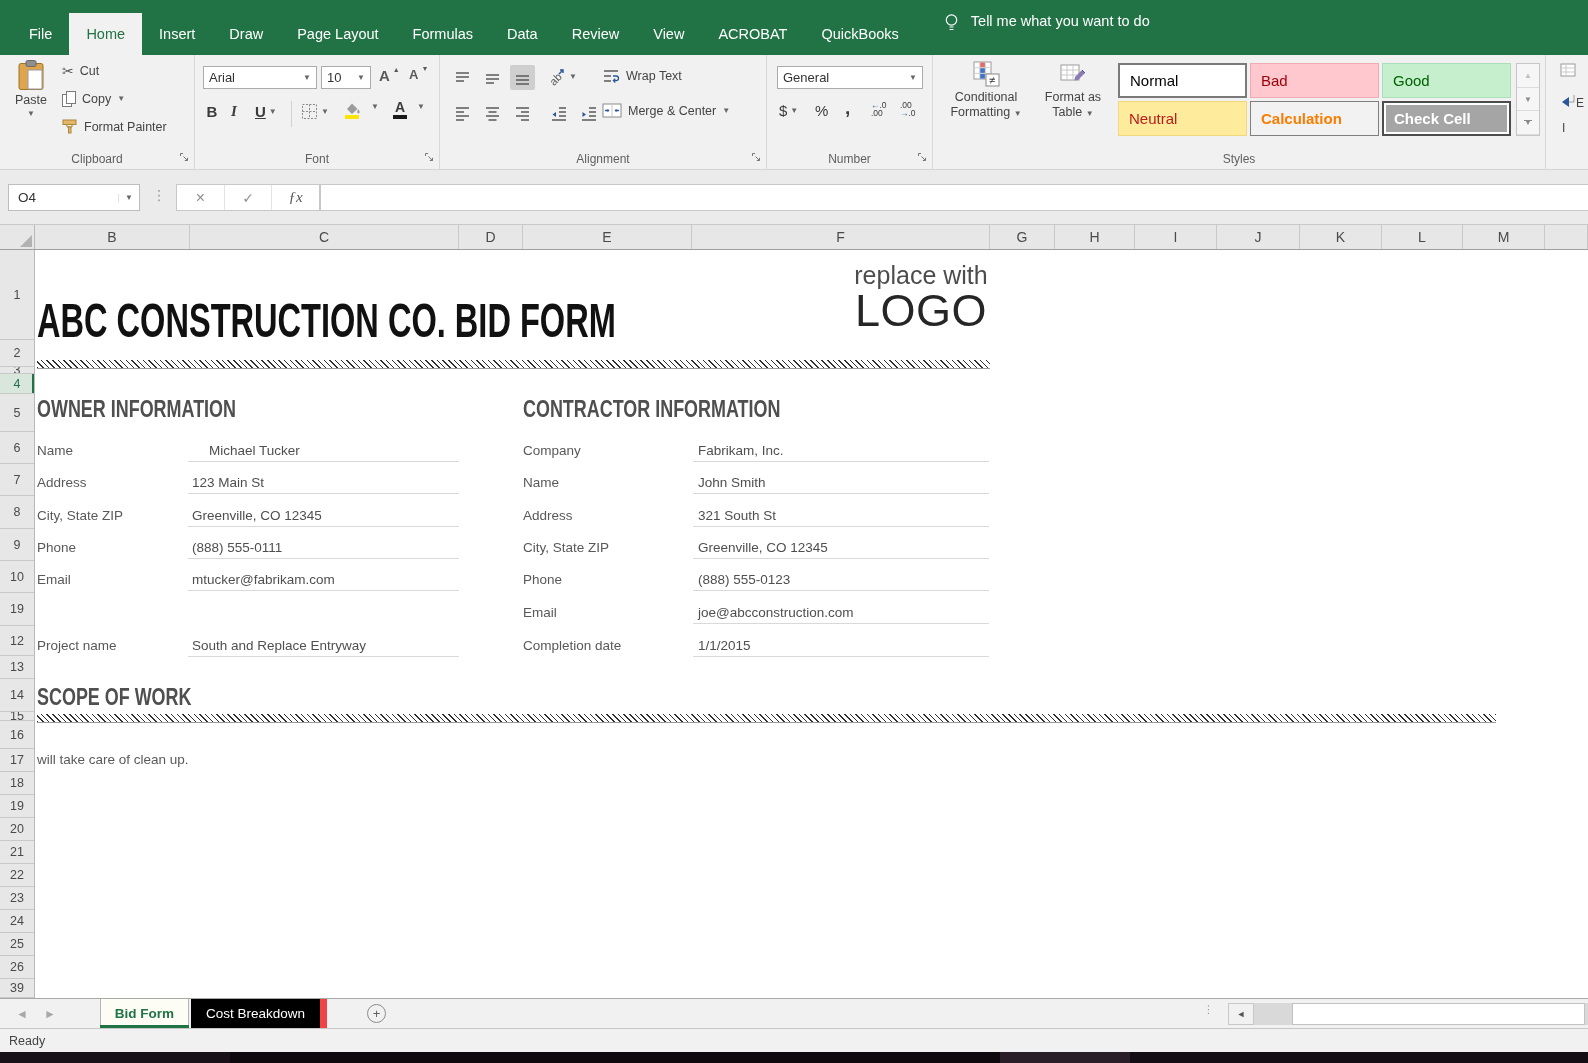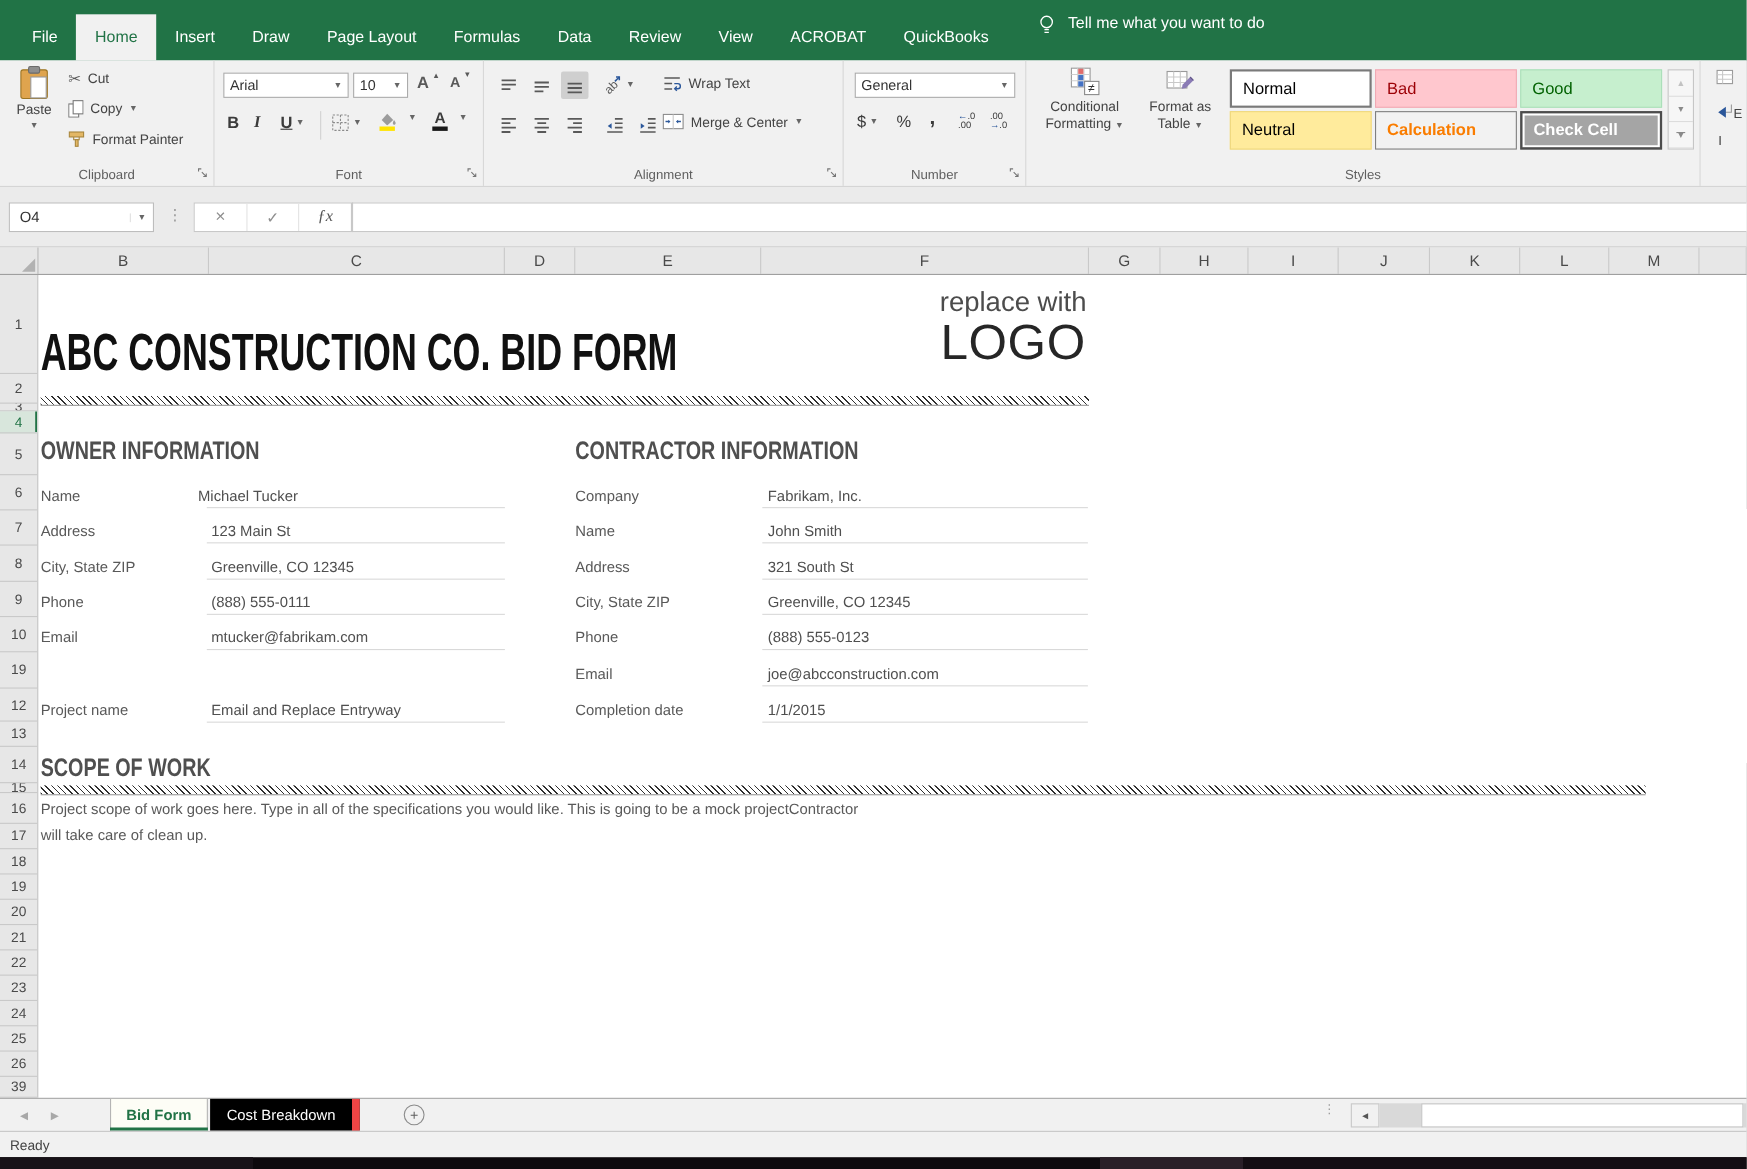--- a/index.html
+++ b/index.html
@@ -393,21 +393,21 @@
               <path d="M22 9l3 3" stroke="#5d5186"></path>
             </svg>
         </span>
         <span><span>Format as</span><br>
         <span>Table</span> <span class="dd">▼</span></span>
       </div>
       <div id="gallery">
           <div class="chip ring" style="background: rgb(255, 255, 255); color: rgb(0, 0, 0); border: 2px solid rgb(122, 122, 122);">Normal</div>
           <div class="chip" style="background: rgb(255, 199, 206); color: rgb(156, 0, 6); border: 1px solid rgb(240, 170, 180);">Bad</div>
           <div class="chip" style="background: rgb(198, 239, 206); color: rgb(0, 97, 0); border: 1px solid rgb(171, 223, 186);">Good</div>
-          <div class="chip" style="background: rgb(255, 235, 156); color: #000000; border: 1px solid rgb(239, 216, 126);">Neutral</div>
+          <div class="chip" style="background: rgb(255, 235, 156); color: #b91c1c; border: 1px solid rgb(239, 216, 126);">Neutral</div>
           <div class="chip bold" style="background: rgb(242, 242, 242); color: rgb(250, 125, 0); border: 1px solid rgb(127, 127, 127);">Calculation</div>
           <div class="chip ring bold" style="background: rgb(165, 165, 165); color: rgb(255, 255, 255); border: 2px solid rgb(77, 77, 77);">Check Cell</div>
         </div>
       <div class="galscroll">
         <div style="color:#c2c2c2">▲</div>
         <div>▼</div>
         <div style="flex-direction:column;line-height:4px"><span style="display:block;width:8px;border-top:1px solid #8a8a8a"></span>▼</div>
       </div>
       <div class="grp-label">Styles</div>
     </div>
@@ -505,25 +505,24 @@
     <div class="bigtitle">ABC CONSTRUCTION CO. BID FORM</div>
     <div class="logo">
       <div class="logo-top">replace with</div>
       <div class="logo-main">LOGO</div>
     </div>
     <div class="hatch" style="left:2px;top:110px;width:953px"></div>
     <div class="sechead" style="left:2px;top:146px">OWNER INFORMATION</div>
     <div class="sechead" style="left:488px;top:146px">CONTRACTOR INFORMATION</div>
     <div class="sechead" style="left:2px;top:434px">SCOPE OF WORK</div>
     <div class="hatch" style="left:2px;top:464px;width:1459px"></div>
-    <div class="scopeline" style="top:478px">Project scope of work goes here. Type in all of the specifications you would like. This is going to be a mock projectContractor</div>
     <div class="scopeline" style="top:502px">will take care of clean up.</div>
   <div class="flabel abs" style="left: 2px; top: 185px;">Name</div>
       <div class="funder abs" style="left: 153px; top: 211px; width: 271px;"></div>
-      <div class="fvalue abs" style="left: 145px; top: 185px;">Michael Tucker</div>
+      <div class="fvalue abs" style="left: 174px; top: 185px;">Michael Tucker</div>
       <div class="flabel abs" style="left: 2px; top: 217.3px;">Address</div>
       <div class="funder abs" style="left: 153px; top: 243.3px; width: 271px;"></div>
       <div class="fvalue abs" style="left: 157px; top: 217.3px;">123 Main St</div>
       <div class="flabel abs" style="left: 2px; top: 249.6px;">City, State ZIP</div>
       <div class="funder abs" style="left: 153px; top: 275.6px; width: 271px;"></div>
       <div class="fvalue abs" style="left: 157px; top: 249.6px;">Greenville, CO 12345</div>
       <div class="flabel abs" style="left: 2px; top: 281.9px;">Phone</div>
       <div class="funder abs" style="left: 153px; top: 307.9px; width: 271px;"></div>
       <div class="fvalue abs" style="left: 157px; top: 281.9px;">(888) 555-0111</div>
       <div class="flabel abs" style="left: 2px; top: 314.2px;">Email</div>
@@ -542,21 +541,21 @@
       <div class="funder abs" style="left: 658px; top: 307.9px; width: 296px;"></div>
       <div class="fvalue abs" style="left: 663px; top: 281.9px;">Greenville, CO 12345</div>
       <div class="flabel abs" style="left: 488px; top: 314.2px;">Phone</div>
       <div class="funder abs" style="left: 658px; top: 340.2px; width: 296px;"></div>
       <div class="fvalue abs" style="left: 663px; top: 314.2px;">(888) 555-0123</div>
       <div class="flabel abs" style="left: 488px; top: 346.5px;">Email</div>
       <div class="funder abs" style="left: 658px; top: 372.5px; width: 296px;"></div>
       <div class="fvalue abs" style="left: 663px; top: 346.5px;">joe@abcconstruction.com</div>
       <div class="flabel abs" style="left: 2px; top: 380px;">Project name</div>
       <div class="funder abs" style="left: 153px; top: 406px; width: 271px;"></div>
-      <div class="fvalue abs" style="left: 157px; top: 380px;">Email and Replace Entryway</div>
+      <div class="fvalue abs" style="left: 157px; top: 380px;">South and Replace Entryway</div>
       <div class="flabel abs" style="left: 488px; top: 380px;">Completion date</div>
       <div class="funder abs" style="left: 658px; top: 406px; width: 296px;"></div>
       <div class="fvalue abs" style="left: 663px; top: 380px;">1/1/2015</div>
     </div>
 
   <div class="sheetbar">
     <div class="navarrs">
       <span>◄</span>
       <span>►</span>
     </div>

